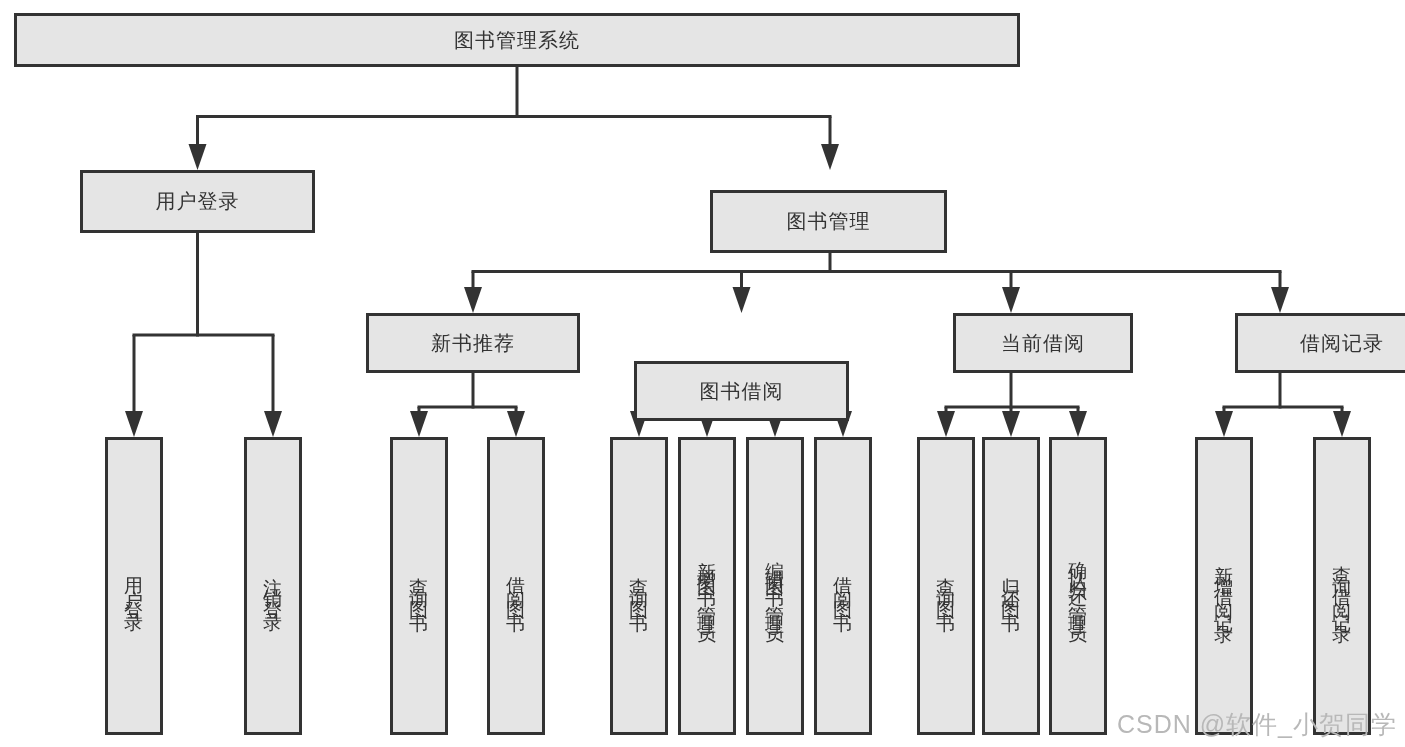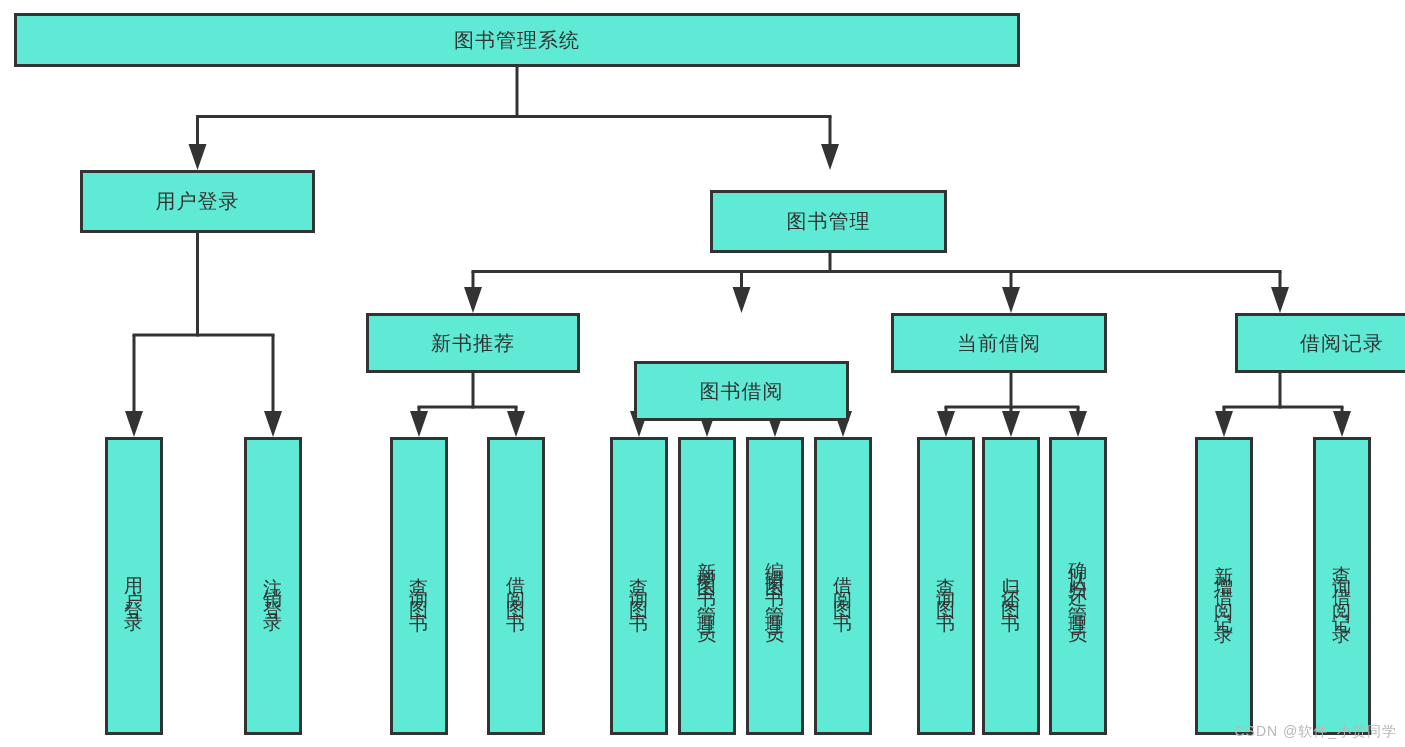--- a/index.html
+++ b/index.html
@@ -13,40 +13,40 @@
   }
   #connectors {
     position: absolute;
     left: 0; top: 0;
     width: 1405px; height: 747px;
     z-index: 0;
   }
   .box {
     position: absolute;
     box-sizing: border-box;
-    background: #5eead4;
+    background: #e5e5e5;
     border: 3px solid #333333;
     color: #333333;
     display: flex;
     align-items: center;
     justify-content: center;
     z-index: 1;
     font-size: 20px;
     letter-spacing: 1px;
   }
   .root {
     left: 14px; top: 13px;
     width: 1006px; height: 54px;
   }
   .l2a { left: 80px;  top: 170px; width: 235px; height: 63px; }
   .l2b { left: 710px; top: 170px; width: 237px; height: 63px; margin-top: 20px; }
   .l3  { top: 313px; height: 60px; text-align: right; }
   .l3a { left: 366px;  width: 214px; }
   .l3b { left: 634px;  width: 215px; margin-top: 48px; }
-  .l3c { left: 891px;  width: 216px; }
+  .l3c { left: 953px;  width: 180px; }
   .l3d { left: 1235px; width: 214px; }
   .leaf {
     top: 437px;
     width: 58px; height: 298px;
     writing-mode: vertical-rl;
     font-size: 19px;
     letter-spacing: 12px;
     line-height: 1;
   }
   .lf1  { left: 105px; }
@@ -60,21 +60,21 @@
   .lf9  { left: 917px; }
   .lf10 { left: 982px; }
   .lf11 { left: 1049px; letter-spacing: 9px; }
   .lf12 { left: 1195px; }
   .lf13 { left: 1313px; }
   .watermark {
     position: absolute;
     right: 8px;
     bottom: 6px;
     color: #b8b8b8;
-    font-size: 14px;
+    font-size: 25px;
     z-index: 2;
     letter-spacing: 1px;
   }
   .cline { stroke: #333333; stroke-width: 3; fill: none; }
   .ahead { fill: #333333; stroke: none; }
 </style>
 </head>
 <body>
 
 <div id="canvas">

